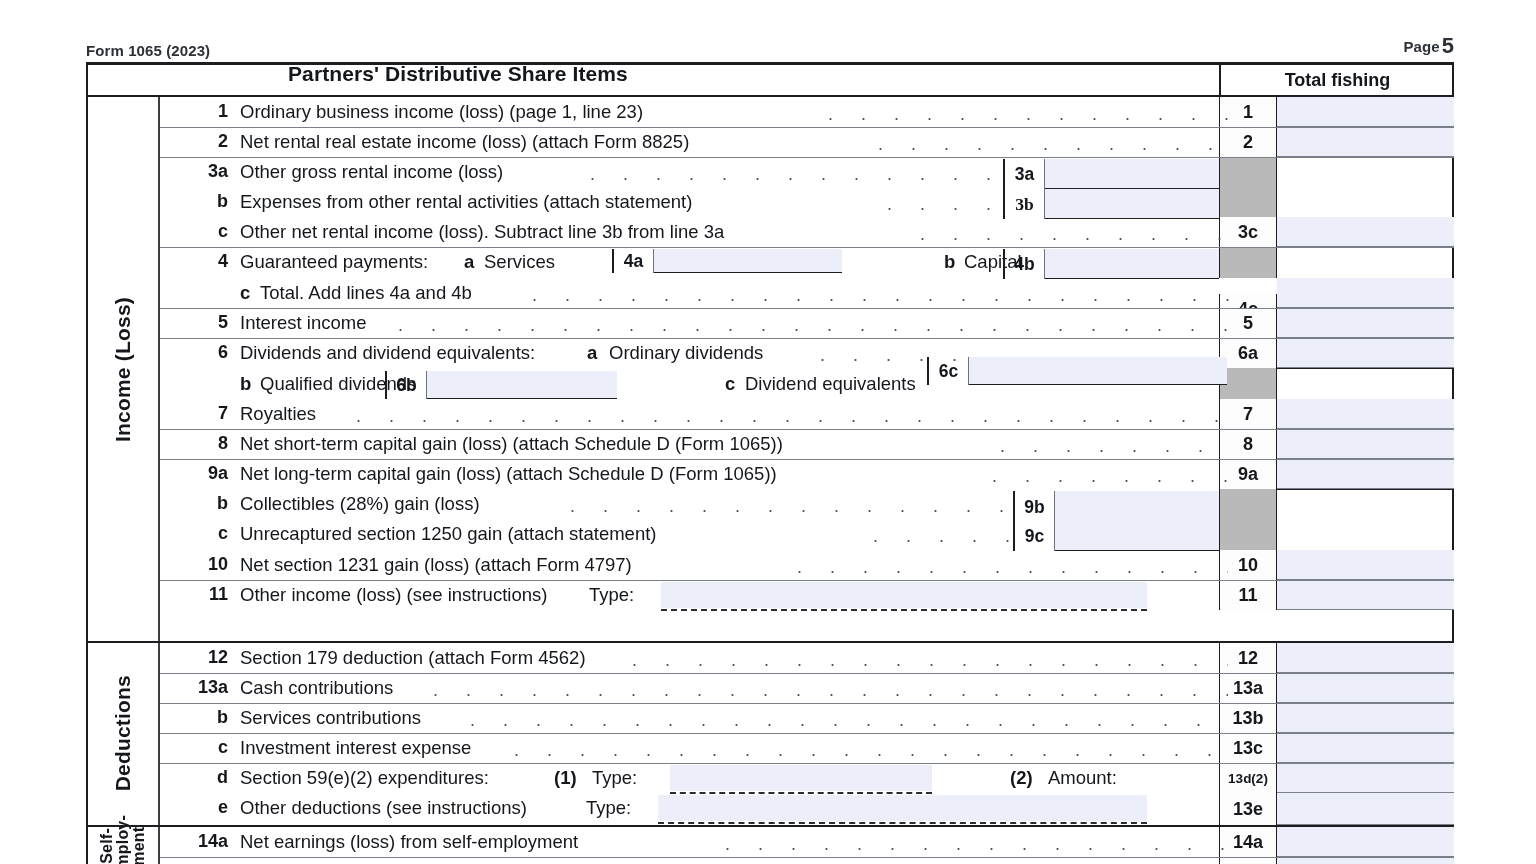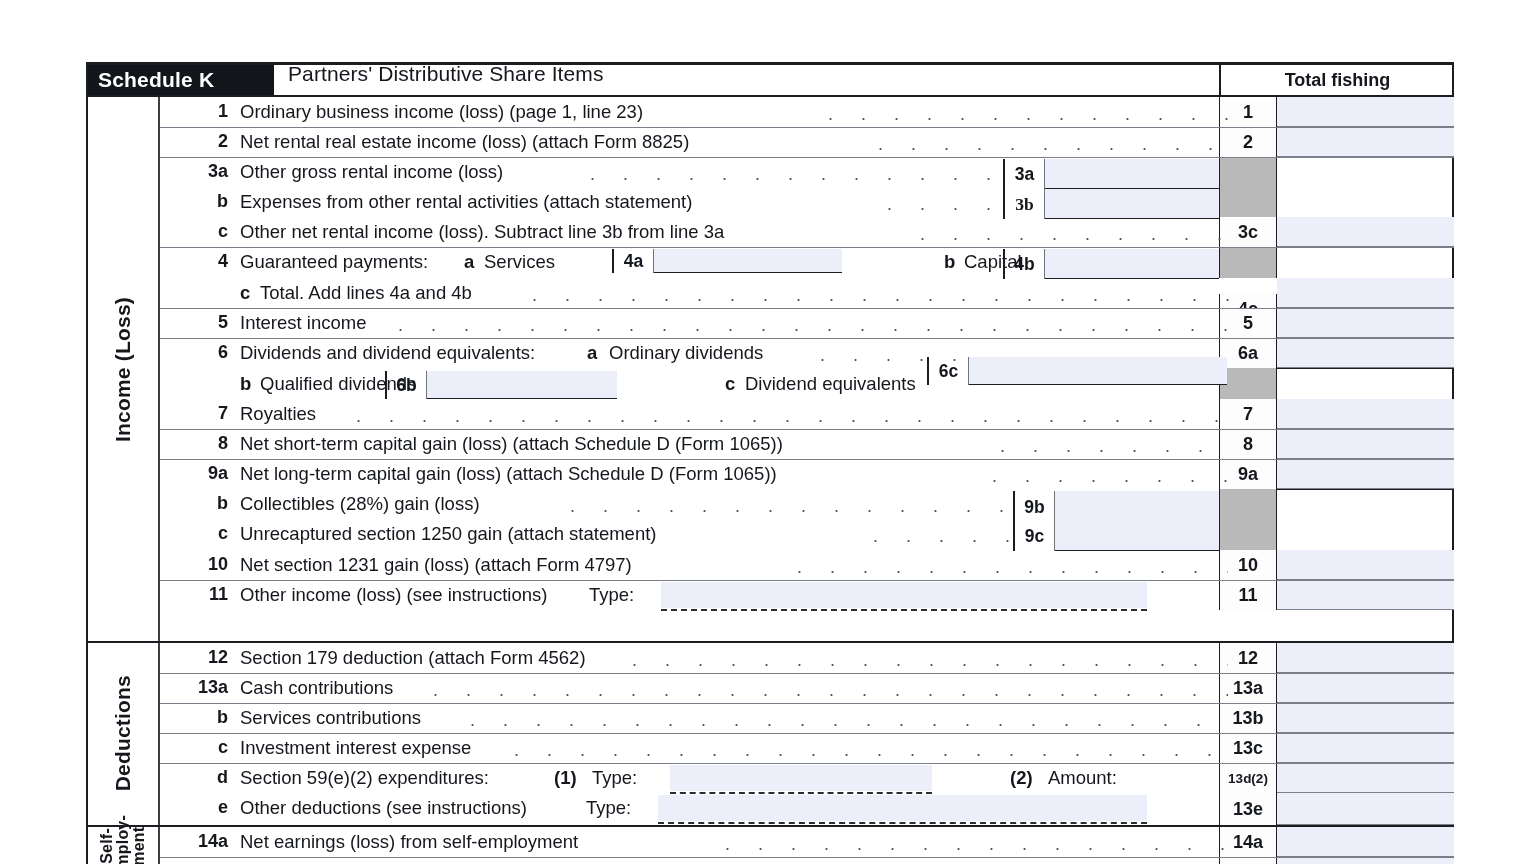--- a/index.html
+++ b/index.html
@@ -35,21 +35,21 @@
   .hdr{position:relative;height:30px;border-bottom:2.5px solid #1b1d20;}
   .hdr .tag{
     position:absolute;left:0;top:0;width:186px;height:30px;
     background:#12151a;color:#fff;
     font-size:21px;font-weight:700;letter-spacing:.2px;
     display:flex;align-items:center;padding-left:10px;box-sizing:border-box;
   }
   .hdr .ttl{
     position:absolute;left:200px;top:0;height:18px;
     display:flex;align-items:center;
-    font-size:21px;font-weight:400;letter-spacing:.1px;
+    font-size:21px;font-weight:700;letter-spacing:.1px;
   }
   .hdr .tot{
     position:absolute;left:1131px;top:0;width:235px;height:30px;
     border-left:2.5px solid #1b1d20;
     display:flex;align-items:center;justify-content:center;
     font-size:18px;font-weight:700;box-sizing:border-box;
   }
 
   
   .body{position:relative;height:770px;}
@@ -148,25 +148,30 @@
   }
 
   
   .hrule{position:absolute;border-top:1.6px solid #1b1d20;}
 </style>
 </head>
 <body>
 
 <div class="page">
 
+  <div class="meta">
+    <span>Form 1065 (2023)</span>
+    <span class="pg">
+      <span>Page</span><b>5</b>
+    </span>
+  </div>
 
   <div class="frame">
 
     <div class="hdr">
-      <div class="tag">Schedule K</div>
       <div class="ttl">Partners' Distributive Share Items</div>
       <div class="tot">Total fishing</div>
     </div>
 
     <div class="body">
 
       <div class="vcol" style="top:0px;height:544px;">
         <div class="vtxt">Income (Loss)</div>
       </div>
       <div class="vcol" style="top:544px;height:184px;">

